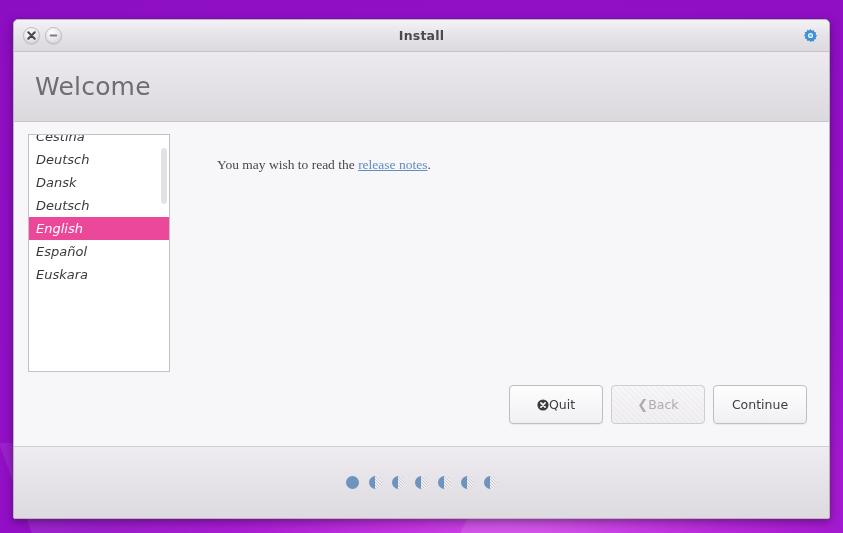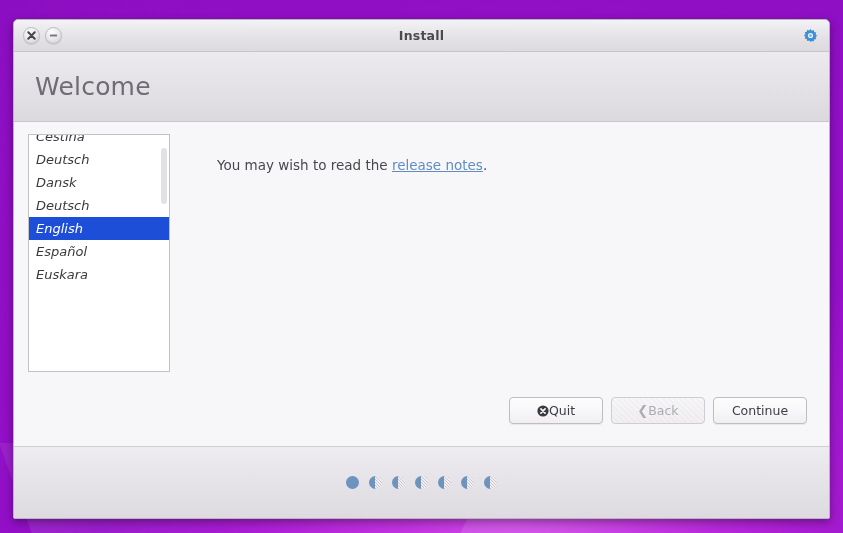--- a/index.html
+++ b/index.html
@@ -160,57 +160,58 @@
   .lang-item {
     height: 23px;
     line-height: 23px;
     padding-left: 7px;
     font-size: 13px;
     color: #3b393f;
     white-space: nowrap;
     overflow: hidden;
   }
   .lang-item.selected {
-    background: #1d4ed8;
+    background: #ec4899;
     color: #ffffff;
   }
   .lang-scrollbar {
     position: absolute;
     top: 13px;
     right: 2px;
     width: 6px;
     height: 56px;
     background: #e3e1e5;
     border-radius: 3px;
   }
 
   .right-pane {
     flex: 1 1 auto;
     padding: 23px 0 0 33px;
+    font-family: Liberation Serif, serif;
   }
   .notes-line {
     font-size: 13.5px;
     color: #4a484f;
   }
   .notes-link {
     color: #5f8ec0;
     text-decoration: underline;
   }
 
   
   .actions {
     position: absolute;
     right: 22px;
     bottom: 22px;
     display: flex;
     gap: 8px;
   }
   .btn {
     min-width: 94px;
-    height: 27px;
+    height: 39px;
     padding: 0 14px;
     background: linear-gradient(to bottom, #fdfdfd 0%, #f7f6f8 55%, #f0eef1 100%);
     border: 1px solid #bfbcc4;
     border-radius: 4px;
     font-size: 12.5px;
     color: #3e3c43;
     display: flex;
     align-items: center;
     justify-content: center;
     box-shadow: 0 1px 1px rgba(0,0,0,.06);

